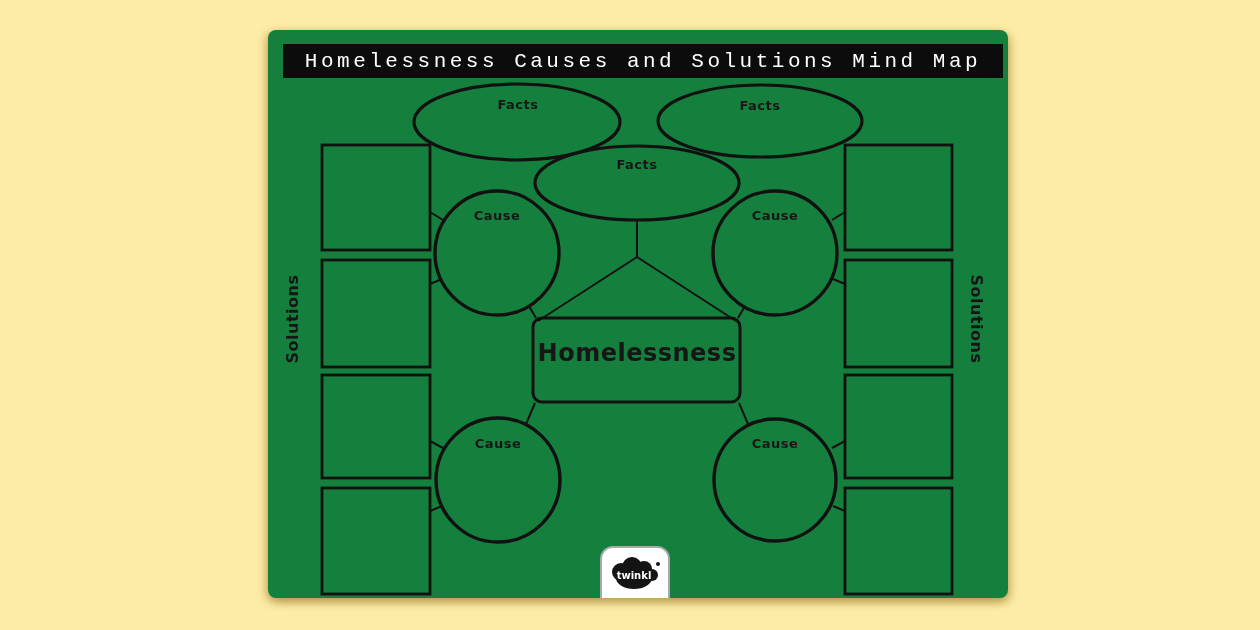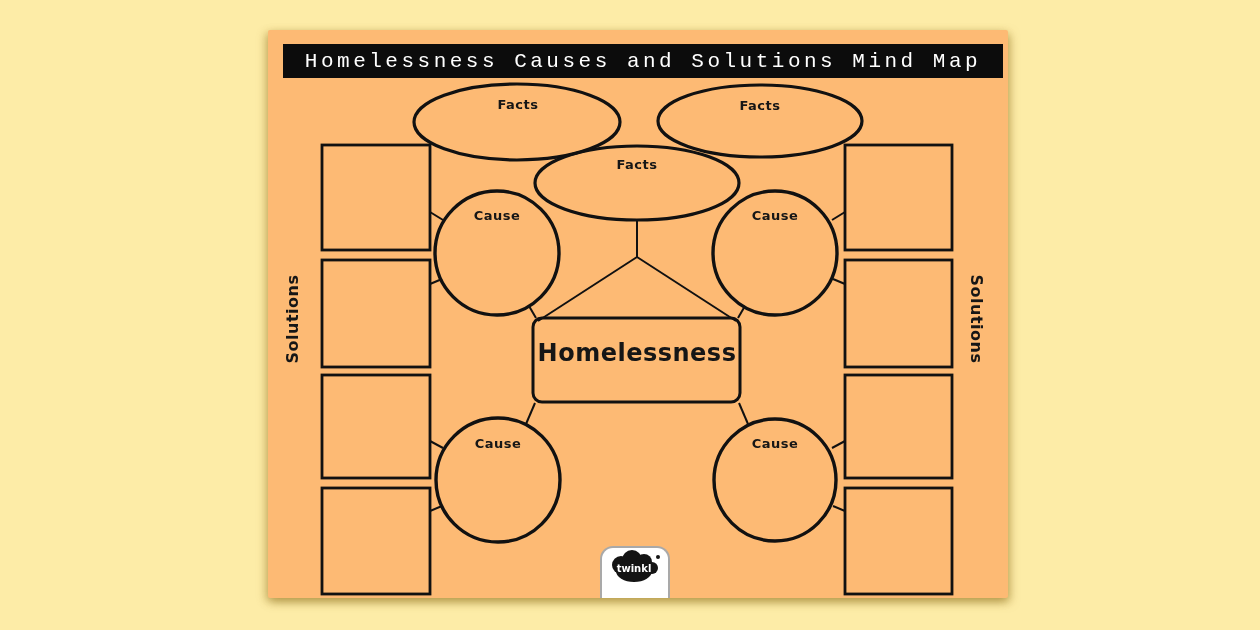--- a/index.html
+++ b/index.html
@@ -6,22 +6,22 @@
   html, body { width: 1260px; height: 630px; overflow: hidden; }
   body {
     background: #FDECA7;
     font-family: "DejaVu Sans", sans-serif;
     position: relative;
   }
   .page {
     position: absolute;
     left: 268px; top: 30px;
     width: 740px; height: 568px;
-    background: #fdba74;
-    border-radius: 2px;
+    background: #15803d;
+    border-radius: 8px;
     box-shadow: 2px 4px 10px rgba(150,118,35,0.55), -3px 3px 8px rgba(150,118,35,0.35);
     overflow: hidden;
   }
   .title-bar {
     position: absolute;
     left: 15px; top: 14px;
     width: 720px; height: 34px;
     background: #0C0C0C;
     display: flex; align-items: center; justify-content: center;
     z-index: 3;
@@ -55,21 +55,21 @@
   .rot-left  { transform: translate(-50%, -50%) rotate(-90deg); }
   .rot-right { transform: translate(-50%, -50%) rotate(90deg); }
   .logo-badge {
     position: absolute;
     left: 332px; top: 516px;
     width: 70px; height: 54px;
     background: #FFFFFF;
     border: 2px solid #A9A9A9;
     border-bottom: none;
     border-radius: 13px 13px 0 0;
-    display: flex; justify-content: center;
+    display: flex; align-items: center; justify-content: center;
     z-index: 4;
   }
 </style>
 </head>
 <body>
 
 <div class="page">
 
   <div class="title-bar">
     <span>Homelessness Causes and Solutions Mind Map</span>

